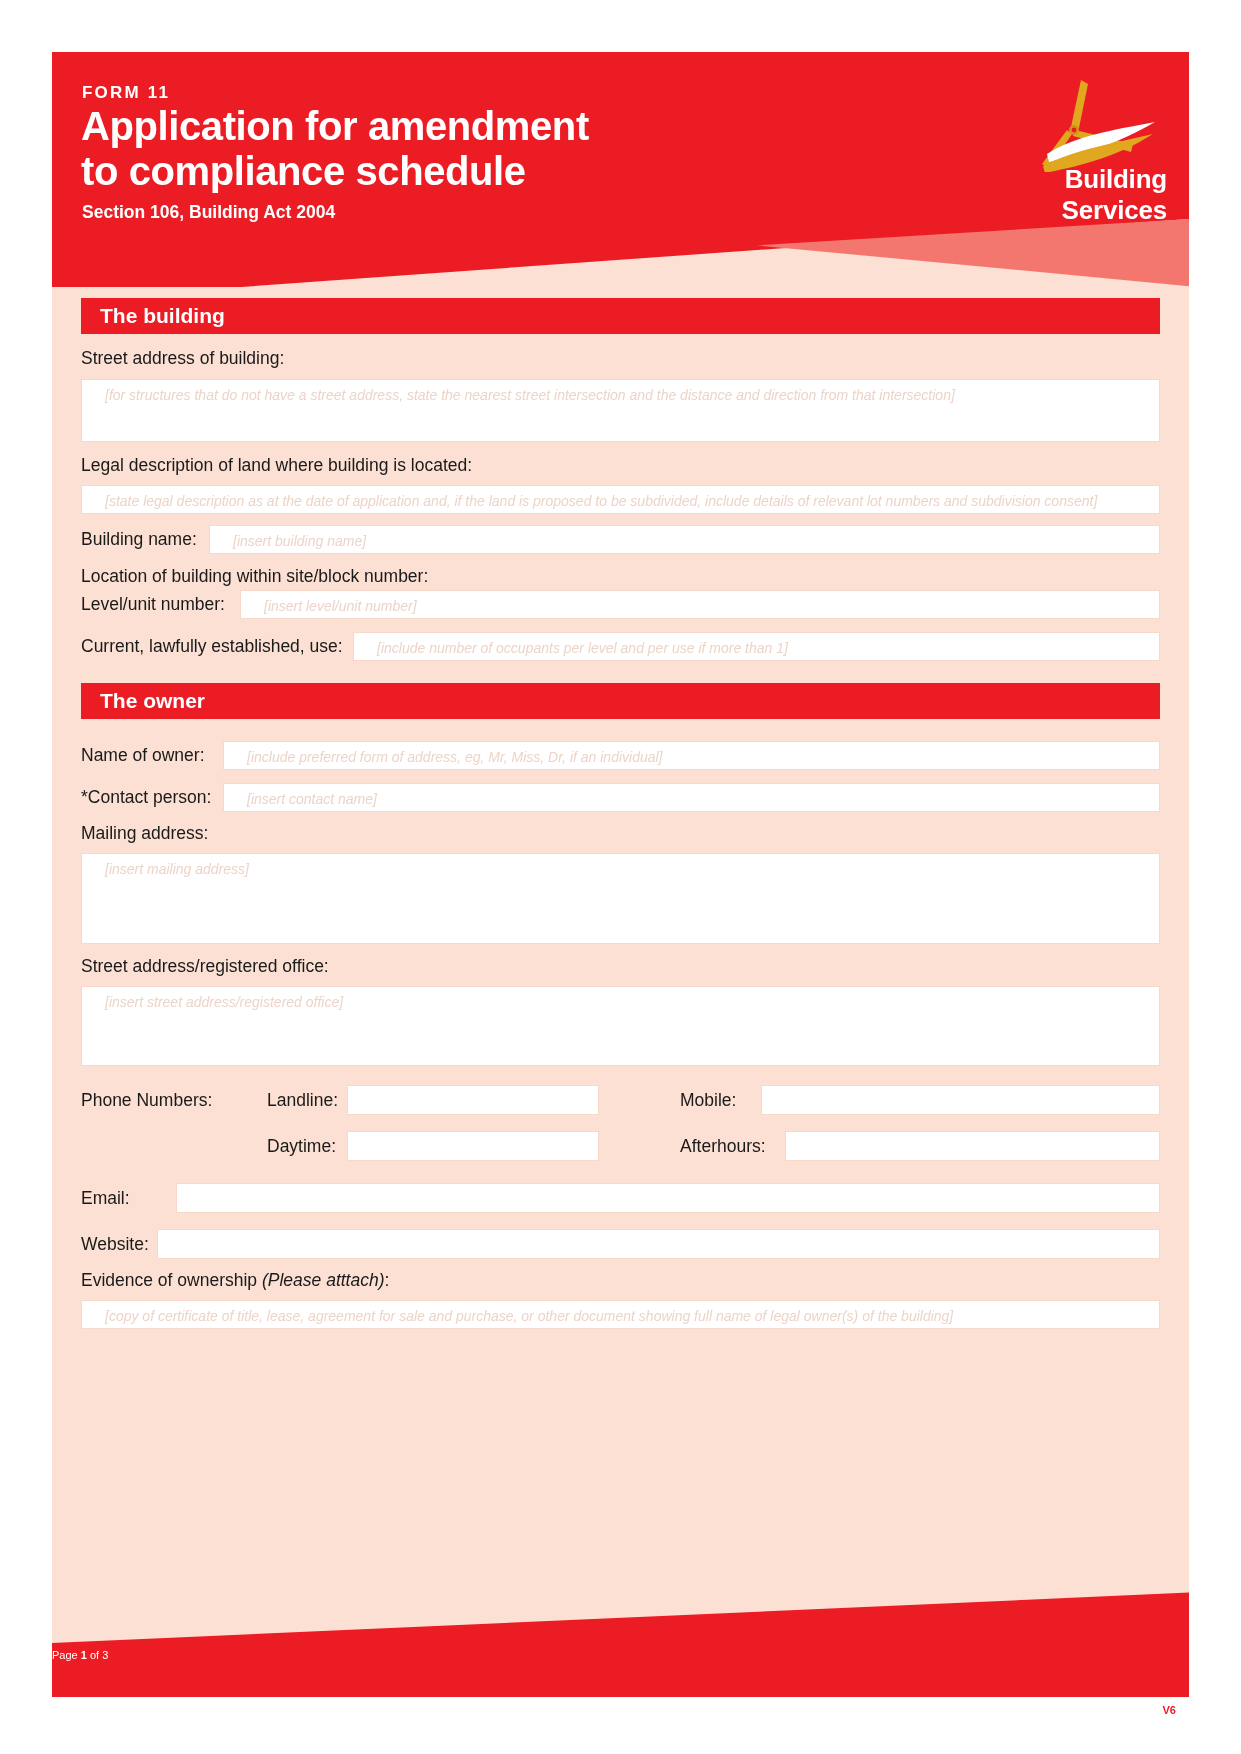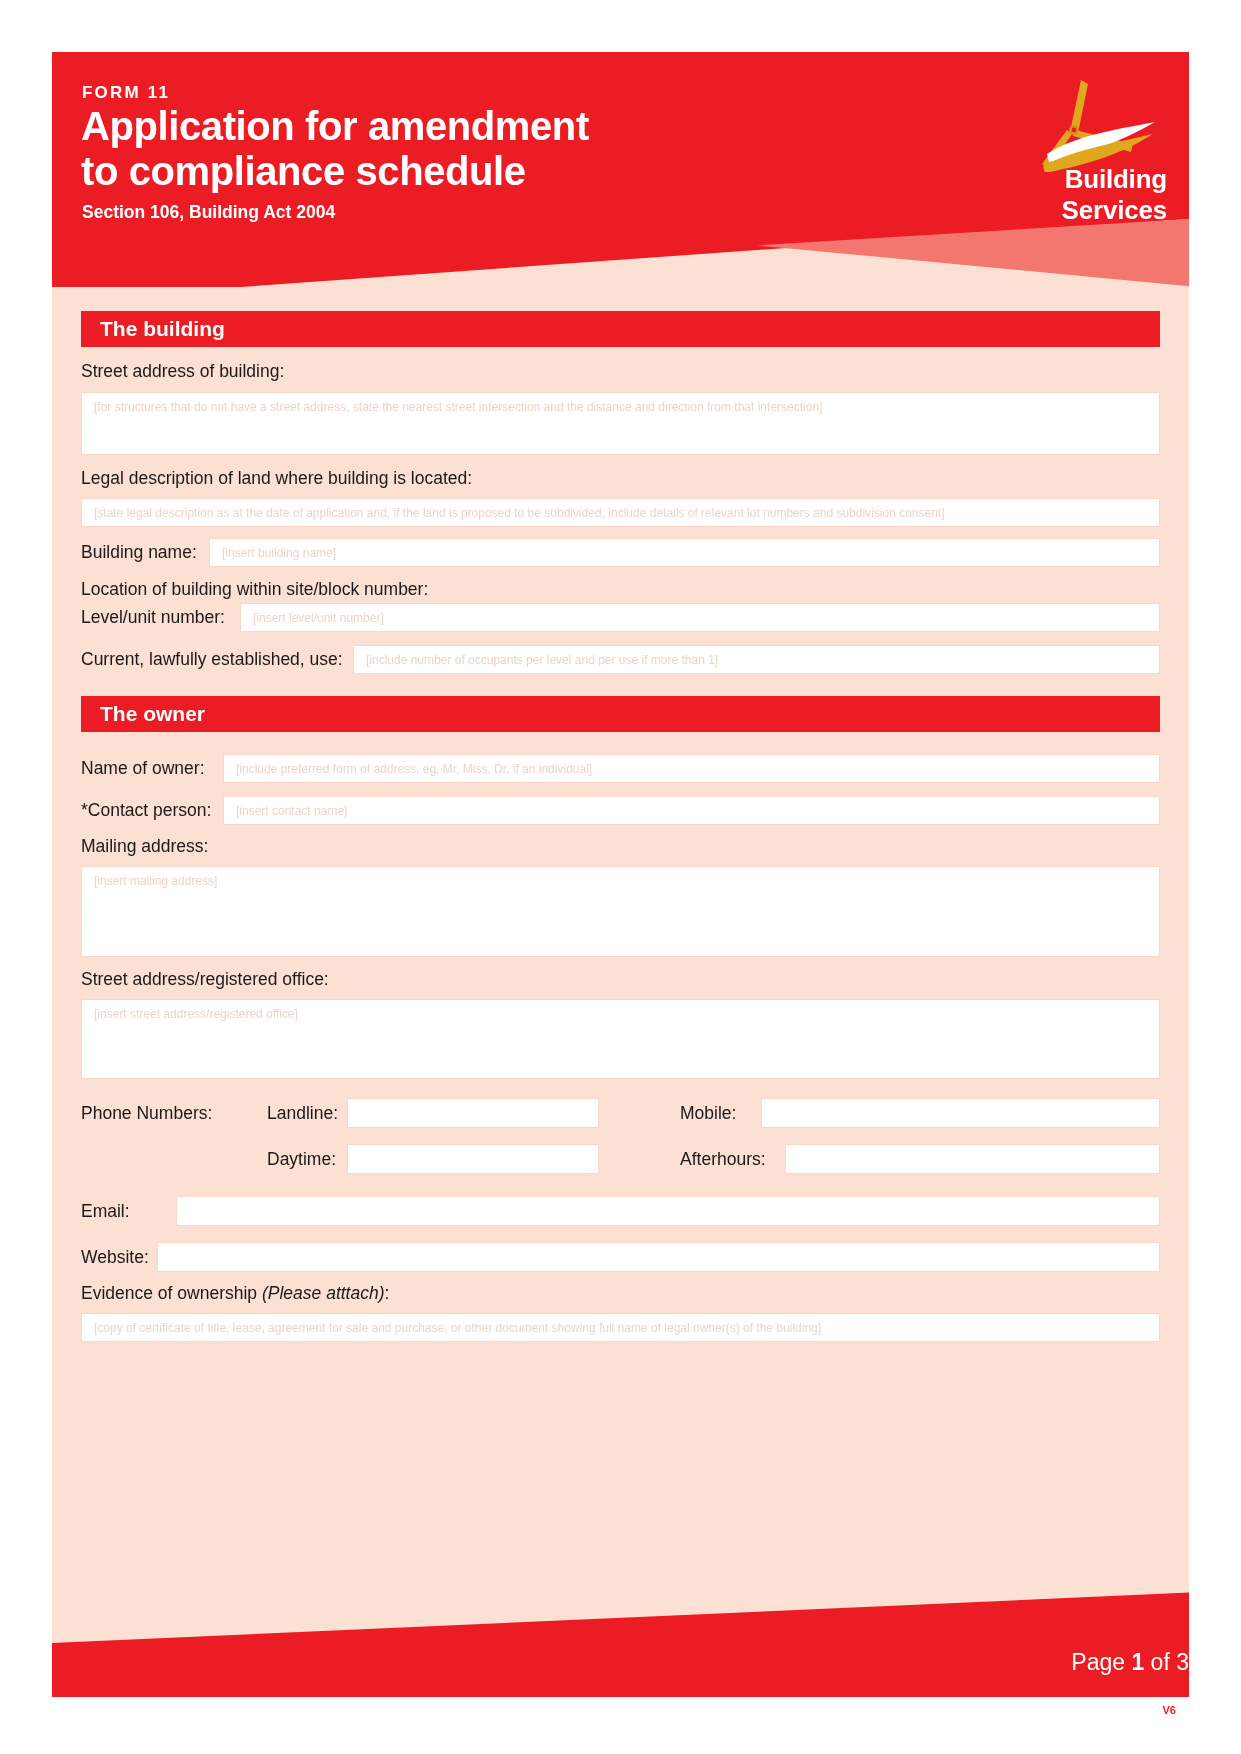--- a/index.html
+++ b/index.html
@@ -150,23 +150,24 @@
 
   .box {
     background: #ffffff;
     border: 1px solid #f7d9cb;
     box-sizing: border-box;
     position: relative;
     overflow: hidden;
   }
   .ph {
     position: absolute;
-    left: 12px;
+    left: 23px;
     top: 7px;
-    font-size: 12px;
+    font-size: 14px;
+    font-style: italic;
     color: #ecd4c8;
     white-space: nowrap;
   }
 
   .row {
     display: flex;
     align-items: center;
   }
 
   
@@ -186,23 +187,23 @@
     width: 1137px;
     height: 56px;
     background: #fce0d3;
     clip-path: polygon(0 0, 100% 0, 100% 10%, 0 100%);
   }
   .footer-text {
     position: absolute;
     left: 0;
     top: 62px;
     width: 1137px;
-    text-align: right;
-    color: #ffffff;
-    font-size: 23px;
+    text-align: left;
+    color: #ffffff;
+    font-size: 11px;
   }
   .footer-text b { font-weight: bold; }
 
   .version {
     position: absolute;
     right: 52px;
     top: 1704px;
     font-size: 11px;
     font-weight: bold;
     color: #ec1c24;
@@ -237,21 +238,21 @@
           <path d="M38 82 C 66 64, 104 58, 146 50 C 108 72, 74 82, 40 90 Z" fill="#ffffff"></path>
 
           <path d="M34 94 C 64 78, 102 72, 144 62 C 106 86, 70 94, 36 101 Z" fill="#e0a81f"></path>
         </svg>
         <div class="logo-text">Building Services</div>
       </div>
     </div>
 
     <div class="content">
 
-      <div class="section-bar" style="margin-top:24px;">
+      <div class="section-bar" style="margin-top:11px;">
         <span>The building</span>
       </div>
 
       <div style="margin:14px 29px 0 29px;">
         <div class="field-label">Street address of building:</div>
         <div class="box" style="height:63px; margin-top:10px;">
           <div class="ph">[for structures that do not have a street address, state the nearest street intersection and the distance and direction from that intersection]</div>
         </div>
       </div>
 

